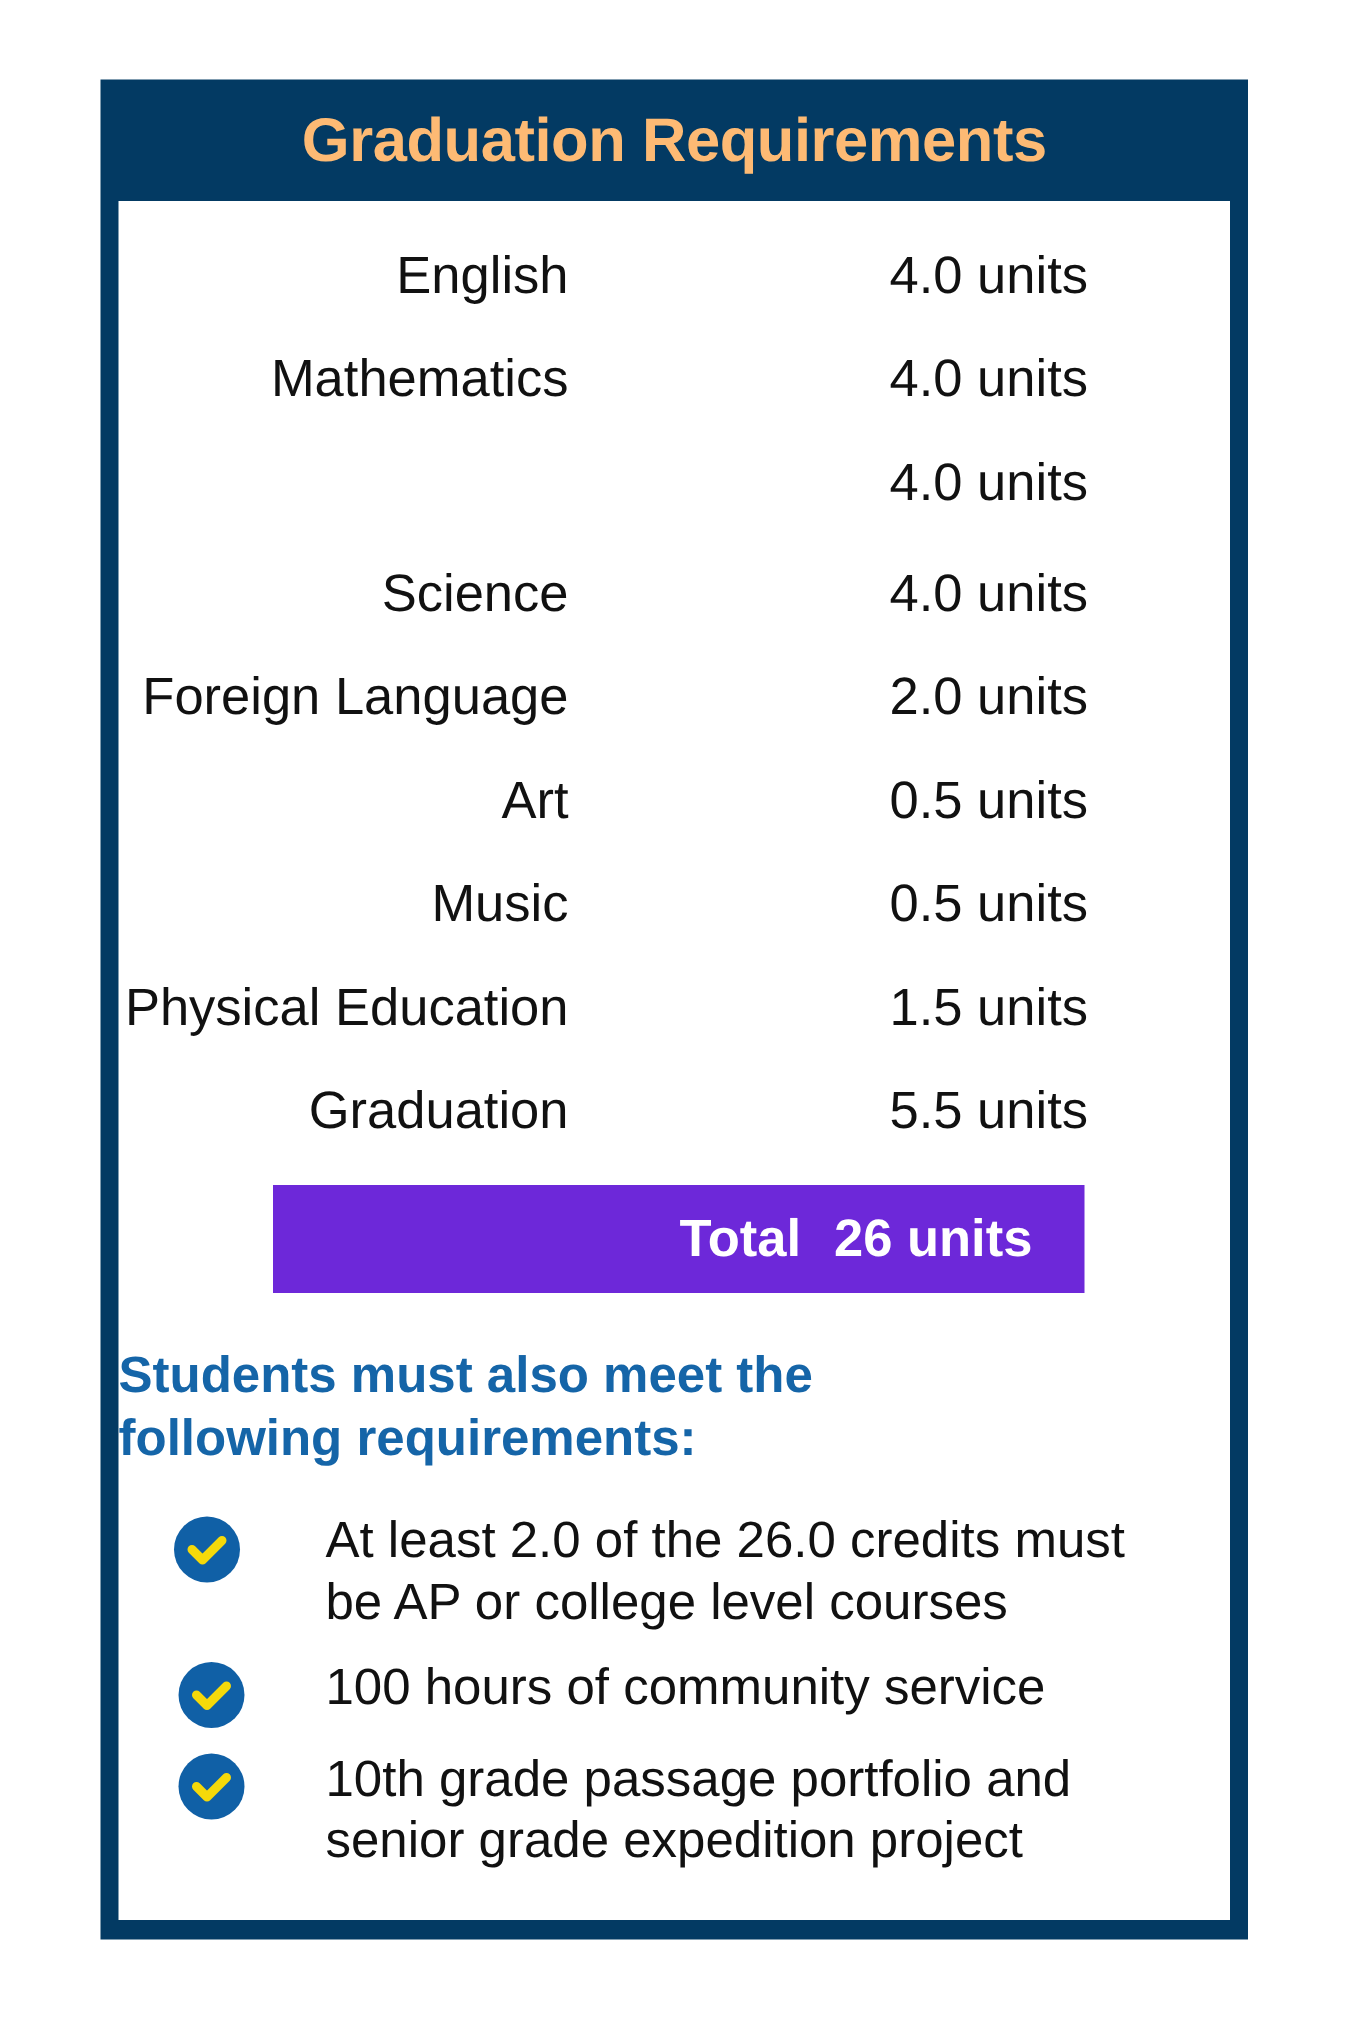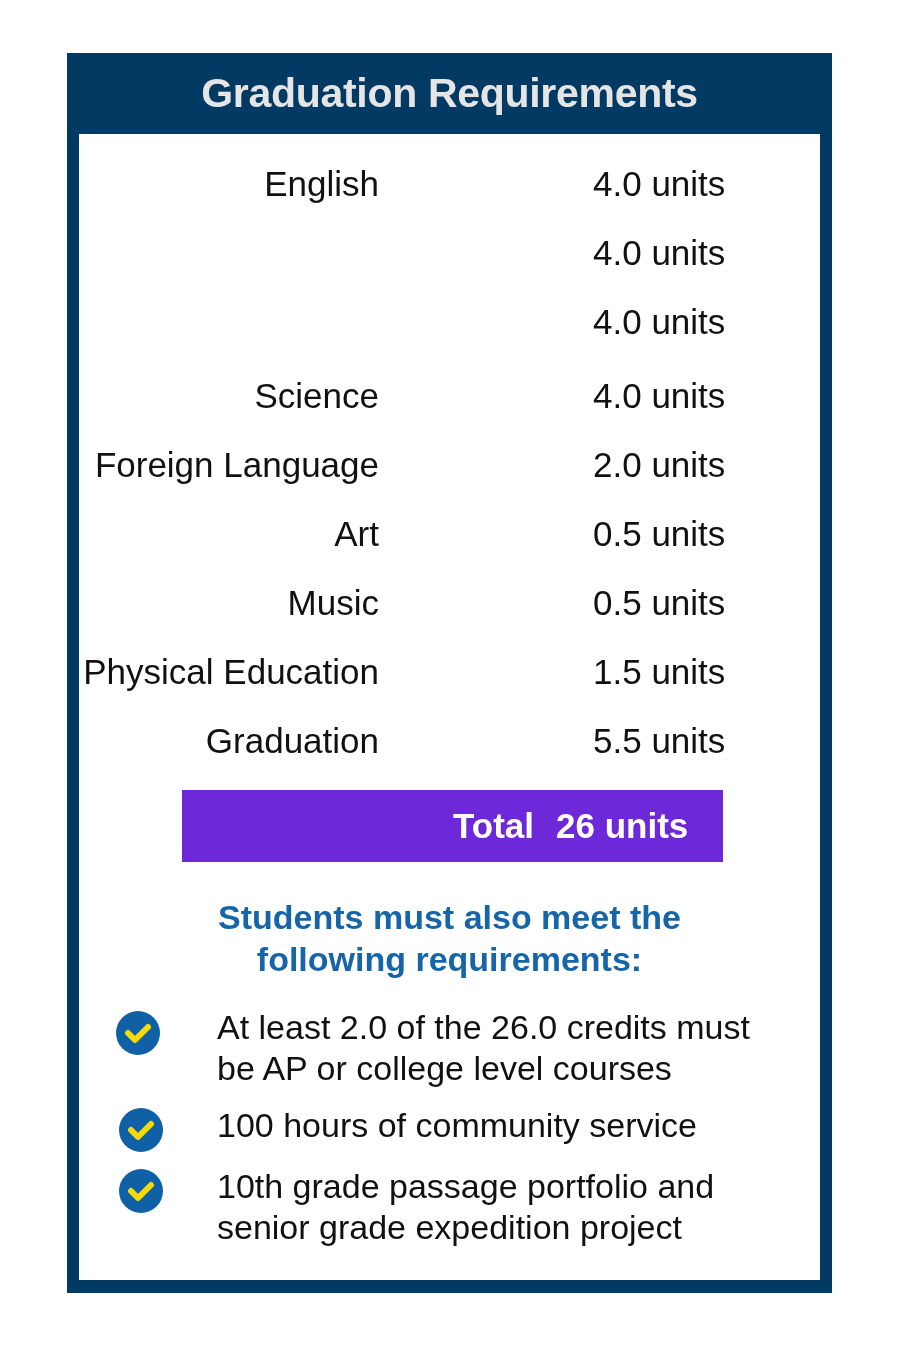--- a/index.html
+++ b/index.html
@@ -1,50 +1,51 @@
 <!DOCTYPE html>
 <html><head>
 <meta charset="utf-8">
 <style>
   html, body { margin:0; padding:0; background:#ffffff; }
   body { width:900px; height:1350px; position:relative; overflow:hidden;
          font-family:"Liberation Sans", sans-serif; color:#111; }
   .card { position:absolute; left:67px; top:53px; width:765px; height:1240px;
           background:#033a63; box-sizing:border-box; }
   .title { position:absolute; left:0; top:0; width:765px; height:81px;
-           color:#e5e5e5; font-weight:bold; font-size:41px; text-align:center;
+           color:#fdba74; font-weight:bold; font-size:41px; text-align:center;
            line-height:81px; letter-spacing:-0.3px; }
   .inner { position:absolute; left:12px; top:81px; width:741px; height:1146px;
            background:#fff; }
   .row { position:absolute; left:0; width:586px; height:40px; font-size:35px; line-height:40px; }
   .row .lbl { position:absolute; right:calc(741px - 455px); text-align:right; white-space:nowrap; }
   .row .val { position:absolute; left:477px; white-space:nowrap;margin-left:37px; }
   .total { position:absolute; left:103px; top:656px; width:541px; height:72px; background:#6d28d9; color:#fff;
            font-weight:bold; font-size:35px; }
   .total .lbl { position:absolute; right:calc(541px - 352px); top:16px; line-height:40px; }
   .total .val { position:absolute; left:374px; top:16px; line-height:40px; }
-  .sub { position:absolute; left:0; top:762px; width:741px; text-align:center; color:#1565a8;
+  .sub { position:absolute; left:0; top:762px; width:741px; color:#1565a8;
          font-weight:bold; font-size:34px; line-height:42px; }
   .req { position:absolute; left:0; width:741px; }
   .req .chk { position:absolute; left:37px; width:44px; height:44px; border-radius:50%; background:#1060a6; }
   .req .chk svg { position:absolute; left:0; top:0; }
   .req .txt { position:absolute; left:101px; font-size:34px; line-height:41px; white-space:nowrap;margin-left:37px; }
 </style>
 </head>
 <body>
 
 <div class="card">
   <div class="title">Graduation Requirements</div>
   <div class="inner">
 
     <div class="row" style="top:30px">
       <span class="lbl">English</span>
       <span class="val">4.0 units</span>
     </div>
     <div class="row" style="top:99px">
+      <span class="lbl">Mathematics</span>
       <span class="val">4.0 units</span>
     </div>
     <div class="row" style="top:168px">
       <span class="val">4.0 units</span>
     </div>
     <div class="row" style="top:242px">
       <span class="lbl">Science</span>
       <span class="val">4.0 units</span>
     </div>
     <div class="row" style="top:311px">

